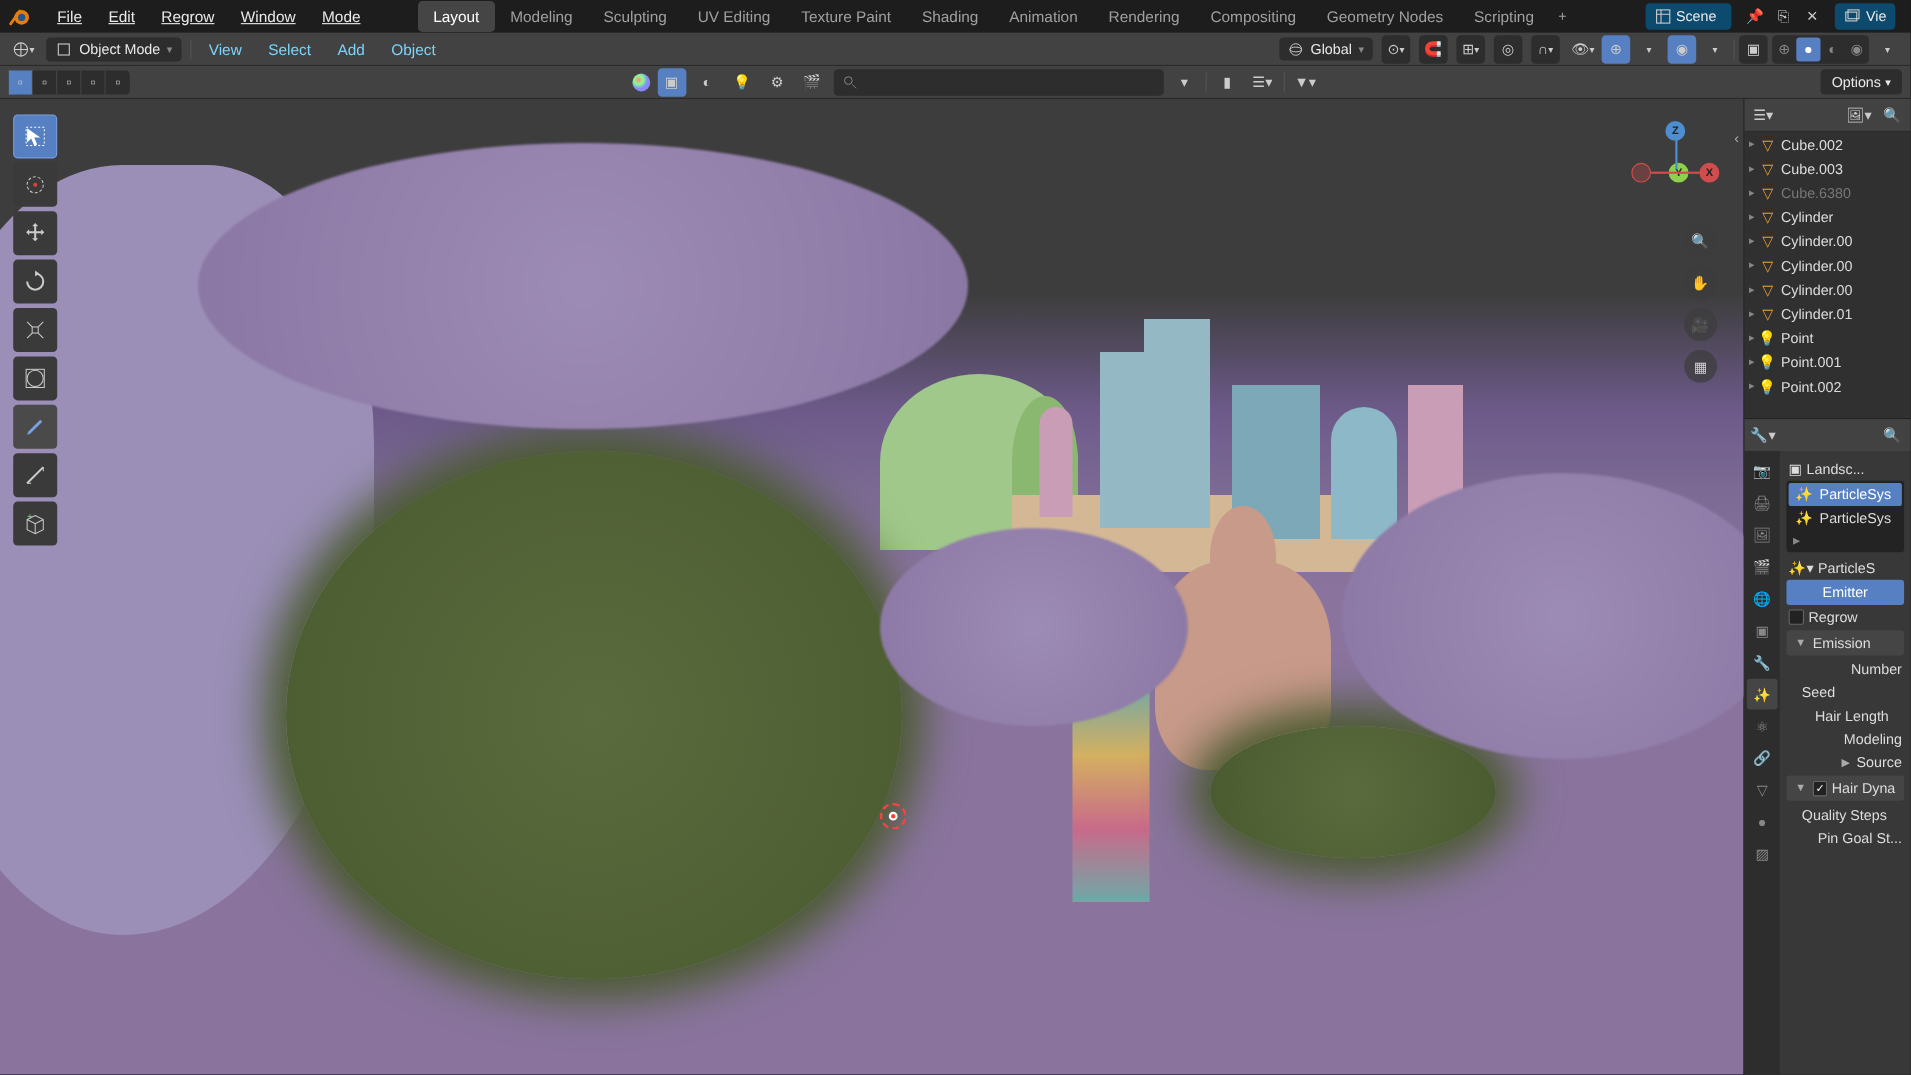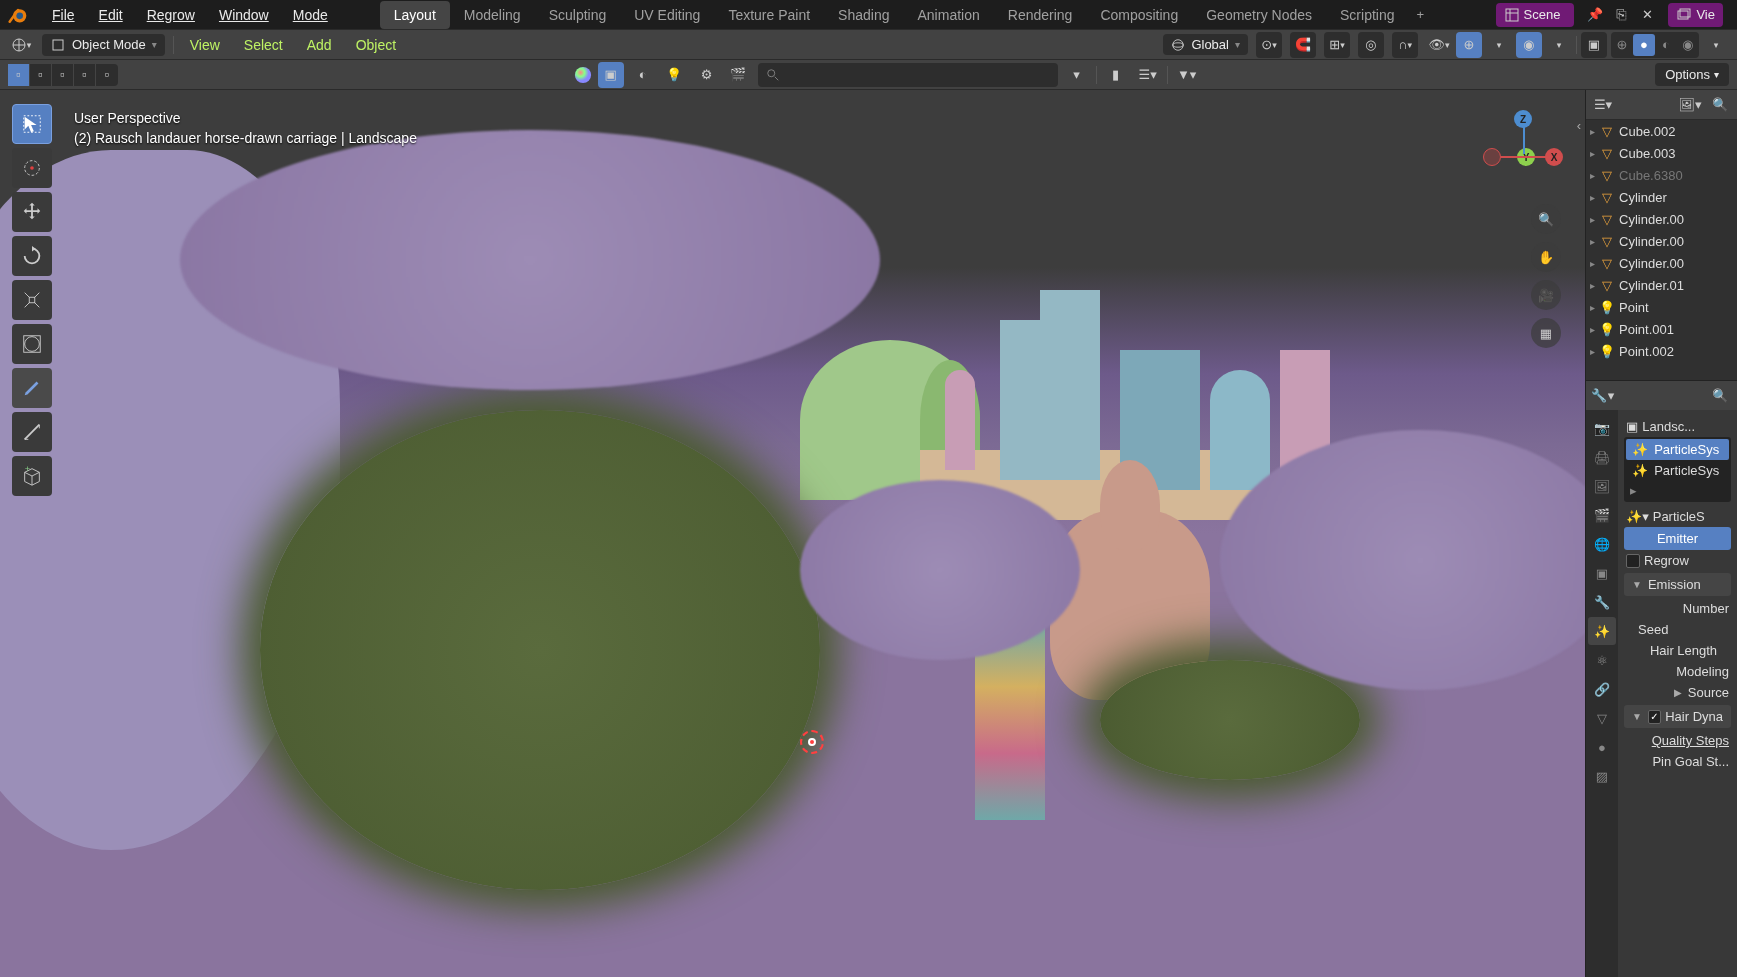--- a/index.html
+++ b/index.html
@@ -11,27 +11,27 @@
 .menu-items { display: flex; gap: 0; }
 .menu-item { padding: 5px 12px; color: #eaeaea; cursor: pointer; font-size: 14px; text-decoration: underline; }
 
 
 .workspace-tabs { display: flex; margin-left: 40px; gap: 0; align-items: center; }
 .ws-tab { padding: 6px 14px; color: #a0a0a0; font-size: 14px; cursor: pointer; }
 .ws-tab.active { background: #454545; color: #fff; border-radius: 4px; }
 .ws-add { padding: 6px 8px; color: #a0a0a0; cursor: pointer; }
 
 .menu-right { margin-left: auto; display: flex; align-items: center; gap: 4px;}
-.scene-selector { display: flex; align-items: center; background: #701a75; border-radius: 4px; padding: 2px 8px; margin: 0 6px; height: 24px; }
+.scene-selector { display: flex; align-items: center; background: #0c4a6e; border-radius: 4px; padding: 2px 8px; margin: 0 6px; height: 24px; }
 .pill-btn { width:22px;height:22px; display:flex;align-items:center;justify-content:center;color:#ccc;}
 
 
 .header-row { height: 30px; background: #424242; display: flex; align-items: center; padding: 0 8px; gap: 8px; border-bottom: 1px solid #2a2a2a; }
 .mode-selector { display: flex; align-items: center; background: #2d2d2d; border-radius: 4px; padding: 3px 8px; gap: 6px; }
-.hdr-item { color: #bef264; padding: 3px 8px; font-size: 14px; cursor: pointer; }
+.hdr-item { color: #7dd3fc; padding: 3px 8px; font-size: 14px; cursor: pointer; }
 .hdr-sep { width: 1px; height: 18px; background: #555; }
 .hdr-right { margin-left: auto; display: flex; align-items: center; gap: 4px; }
 .icon-btn { width: 26px; height: 26px; display:flex; align-items:center; justify-content:center; background:#2d2d2d; border-radius:4px; color:#ccc;}
 .icon-btn.flat { background: transparent; }
 .shading-group { display:flex; background:#2d2d2d; border-radius:4px; height:26px; align-items:center; }
 .shading-group .shade { width:22px;height:22px;display:flex;align-items:center;justify-content:center;color:#888;}
 .shading-group .shade.active { background:#5680c2; border-radius:3px; color:#fff;}
 
 
 .toolbar3 { height: 30px; background: #424242; display:flex; align-items:center; padding:0 8px; gap:6px; border-bottom: 1px solid #2a2a2a;}
@@ -339,24 +339,20 @@
           </svg>
         </div>
       <div class="tool">
           <svg width="22" height="22" viewBox="0 0 24 24">
             <path d="M4 8 l8 -4 l8 4 l0 10 l-8 4 l-8 -4 z M4 8 l8 4 l8 -4 M12 12 l0 10" stroke="#ccc" fill="none"></path>
             <text x="4" y="8" fill="#8c8" font-size="10">+</text>
           </svg>
         </div>
     </div>
 
-    <div class="vp-label">
-      <div>User Perspective</div>
-      <div>(2) Rausch landauer horse-drawn carriage | Landscape</div>
-    </div>
 
     <div class="nav-gizmo">
       <div class="axis-ball" style="left:31px;top:0;background:#4d8dd0;">Z</div>
       <div class="axis-ball" style="left:62px;top:38px;background:#d04d4d;">X</div>
       <div class="axis-ball" style="left:34px;top:38px;background:#8dd04d;">Y</div>
       <div class="axis-ball" style="left:0;top:38px;background:#6a4040;border:1px solid #d04d4d;"></div>
       <div style="position:absolute;left:40px;top:14px;width:2px;height:30px;background:#4d8dd0;"></div>
       <div style="position:absolute;left:18px;top:46px;width:50px;height:2px;background:#d04d4d;"></div>
     </div>
     <div class="vp-collapse">‹</div>
@@ -501,21 +497,21 @@
           </div>
         <div class="prop-row prop-sub" style="justify-content:flex-end;">
             <span class="chev">▶</span>
             <span>Source</span>
           </div>
         <div class="prop-row prop-header">
             <span class="chev">▼</span>
             <span class="checkbox checked"></span>
             <span>Hair Dyna</span>
           </div>
-        <div class="prop-row prop-sub" style="justify-content:flex-end;text-decoration:underline;">
+        <div class="prop-row prop-sub" style="justify-content:flex-start;">
             <span>Quality Steps</span>
           </div>
         <div class="prop-row prop-sub" style="justify-content:flex-end;">
             <span>Pin Goal St...</span>
           </div>
       </div>
     </div>
   </div>
 </div>
 

